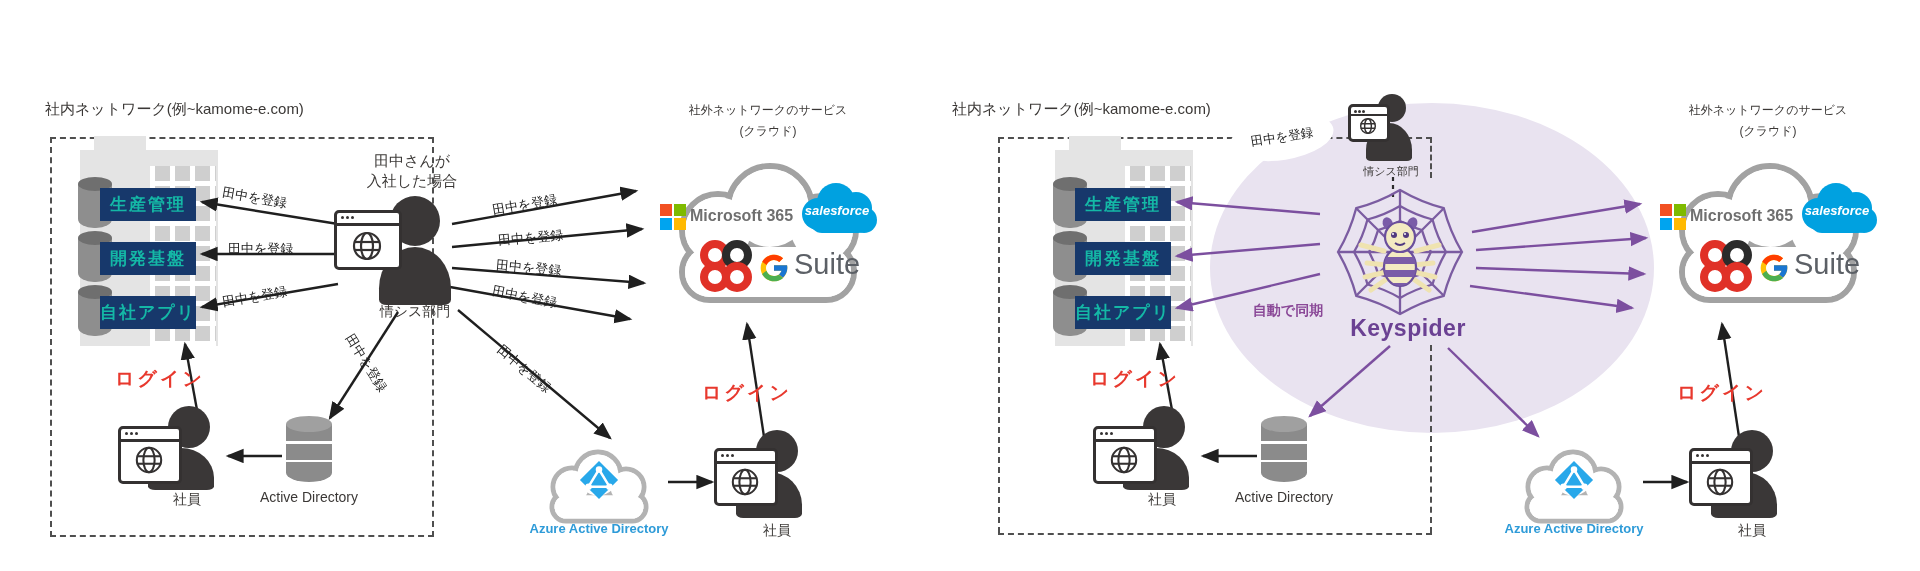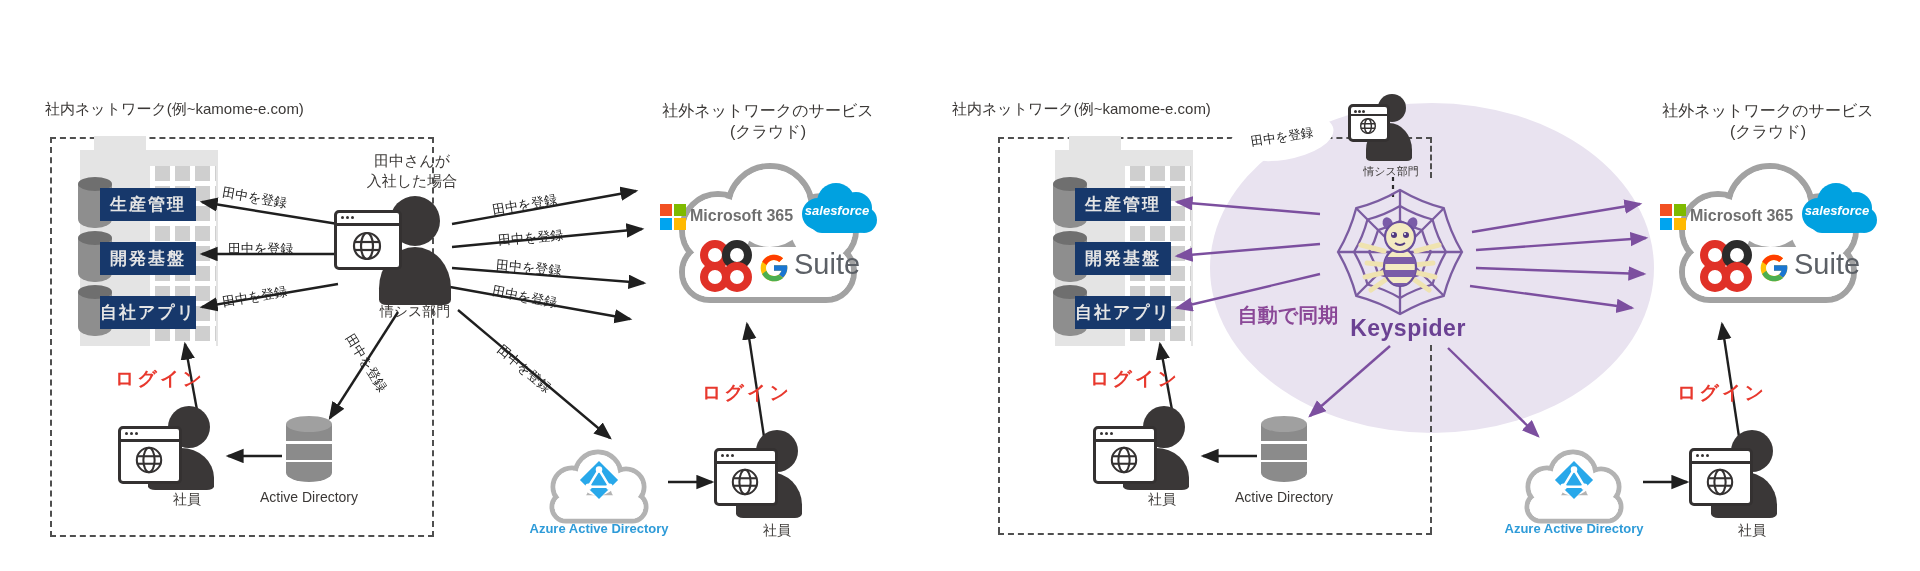--- a/index.html
+++ b/index.html
@@ -1,51 +1,51 @@
 <!DOCTYPE html>
 <html><head>
 <meta charset="utf-8">
 <style>
   html,body{margin:0;padding:0;background:#fff;}
   #canvas{position:relative;width:1920px;height:571px;background:#fff;overflow:hidden;
           font-family:"Liberation Sans","DejaVu Sans",sans-serif;color:#3b3836;}
   .abs{position:absolute;}
   .t-title{font-size:37px;letter-spacing:1px;color:#3c3936;white-space:nowrap;}
   .t-net{font-size:15px;color:#3b3836;white-space:nowrap;}
-  .t-hdr{font-size:16px;color:#3b3836;text-align:center;width:240px;line-height:21px;}
+  .t-hdr{font-size:12px;color:#3b3836;text-align:center;width:240px;line-height:21px;}
   .dashbox{border:2px dashed #4f4f4f;}
   .dashseg{border-right:2px dashed #4f4f4f;}
   .dashtop{border-top:2px dashed #4f4f4f;}
   .dashleft{border-left:2px dashed #4f4f4f;}
   .dashbottom{border-bottom:2px dashed #4f4f4f;}
   .bld{background:#e4e4e4;}
   .bld-win{background-color:#cfcfcf;
     background-image:repeating-linear-gradient(0deg,#fff 0 5px,transparent 5px 20px),
                      repeating-linear-gradient(90deg,#fff 0 5px,transparent 5px 20px);}
-  .sysbox{width:96px;height:33px;background:#17386b;color:#e5e5e5;font-size:17px;font-weight:bold;
+  .sysbox{width:96px;height:33px;background:#17386b;color:#14b8a6;font-size:17px;font-weight:bold;
           display:flex;align-items:center;justify-content:center;letter-spacing:2px;white-space:nowrap;}
   .cyl{background:#8e8e8e;border-radius:0 0 16px 16px / 0 0 9px 9px;}
   .cyl::before{content:'';position:absolute;top:-7px;left:0;right:0;height:14px;border-radius:50%;background:#6f6f6f;}
   .adcyl{background:linear-gradient(180deg,#8b8b8b 0 30%,#fff 30% 34%,#8b8b8b 34% 62%,#fff 62% 66%,#8b8b8b 66% 100%);
          border-radius:0 0 50% 50% / 0 0 16% 16%;}
   .adcyl::before{content:'';position:absolute;top:-8px;left:0;right:0;height:16px;border-radius:50%;background:#a0a0a0;}
   .person-head{background:#3a3737;border-radius:50%;}
   .person-body{background:#3a3737;border-radius:55% 55% 12% 12% / 78% 78% 10% 10%;}
   .browser{background:#fff;border:3px solid #343131;border-radius:5px;}
   .browser .d{position:absolute;top:3px;width:3px;height:3px;border-radius:50%;background:#343131;}
   .browser .bar{position:absolute;top:10px;left:0;right:0;height:0;border-bottom:3px solid #343131;}
   .reg{font-size:13px;color:#222;white-space:nowrap;}
   .login{font-size:19px;color:#e8382d;font-weight:bold;letter-spacing:3px;width:90px;text-align:center;white-space:nowrap;}
   .small{font-size:14px;color:#3b3836;text-align:center;white-space:nowrap;}
   .ms365{font-size:16px;font-weight:600;color:#6f6f6f;white-space:nowrap;}
   .suite{font-size:29px;color:#5c6066;white-space:nowrap;}
   .sf-txt{font-size:13px;font-weight:bold;font-style:italic;color:#fff;text-align:center;width:84px;}
   .azlbl{font-size:13px;font-weight:bold;color:#2e9bd8;text-align:center;width:160px;white-space:nowrap;}
   .ellipse{background:#e9e3f0;border-radius:50%;}
-  .sync{font-size:20px;font-weight:bold;color:#8a4897;width:136px;text-align:center;white-space:nowrap;}
+  .sync{font-size:14px;font-weight:bold;color:#8a4897;width:136px;text-align:center;white-space:nowrap;}
   .keyspider{font-size:23px;font-weight:800;color:#6b4193;width:144px;text-align:center;letter-spacing:0.5px;}
   .bubble{background:#fff;border-radius:50%;}
   .bubtxt{font-size:12.5px;color:#222;width:104px;text-align:center;line-height:46px;white-space:nowrap;}
   .anno{font-size:15px;line-height:20px;text-align:center;width:124px;color:#3b3836;white-space:nowrap;}
   .itlbl{font-size:14px;text-align:center;width:104px;color:#3b3836;white-space:nowrap;}
   .itlbl-s{font-size:11px;text-align:center;width:90px;color:#3b3836;white-space:nowrap;}
 </style>
 </head>
 <body>
 

